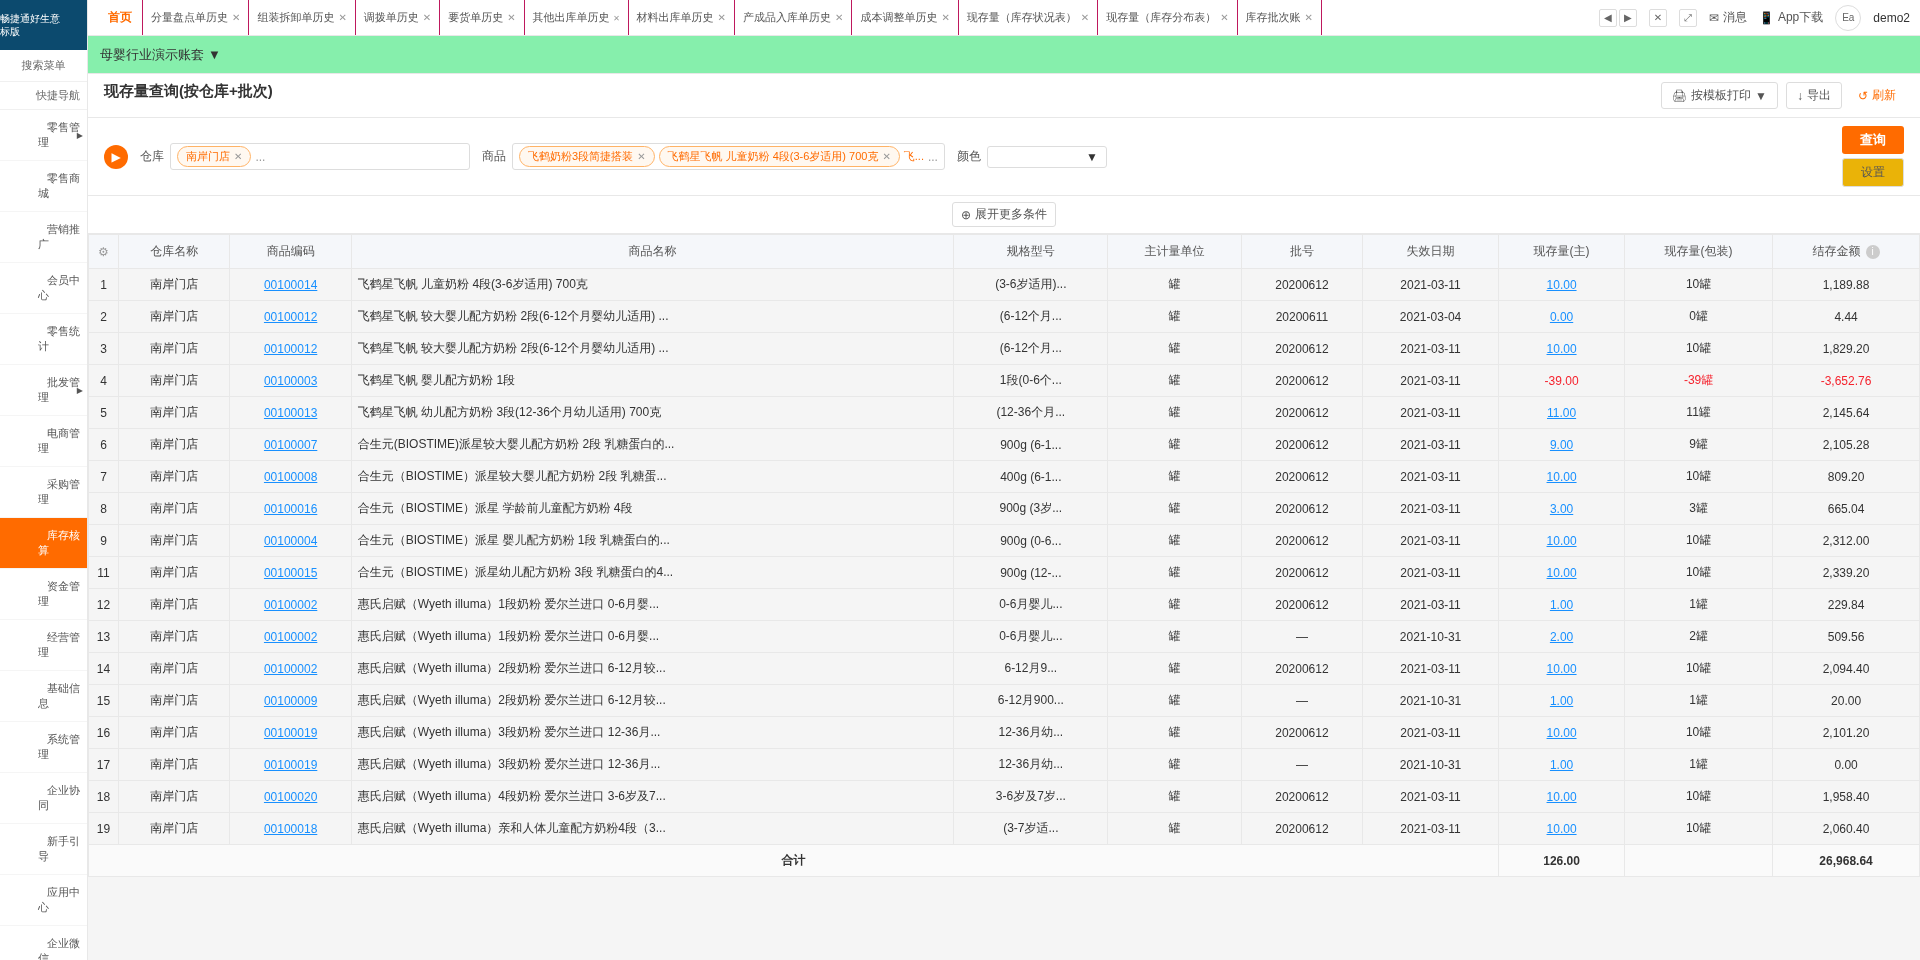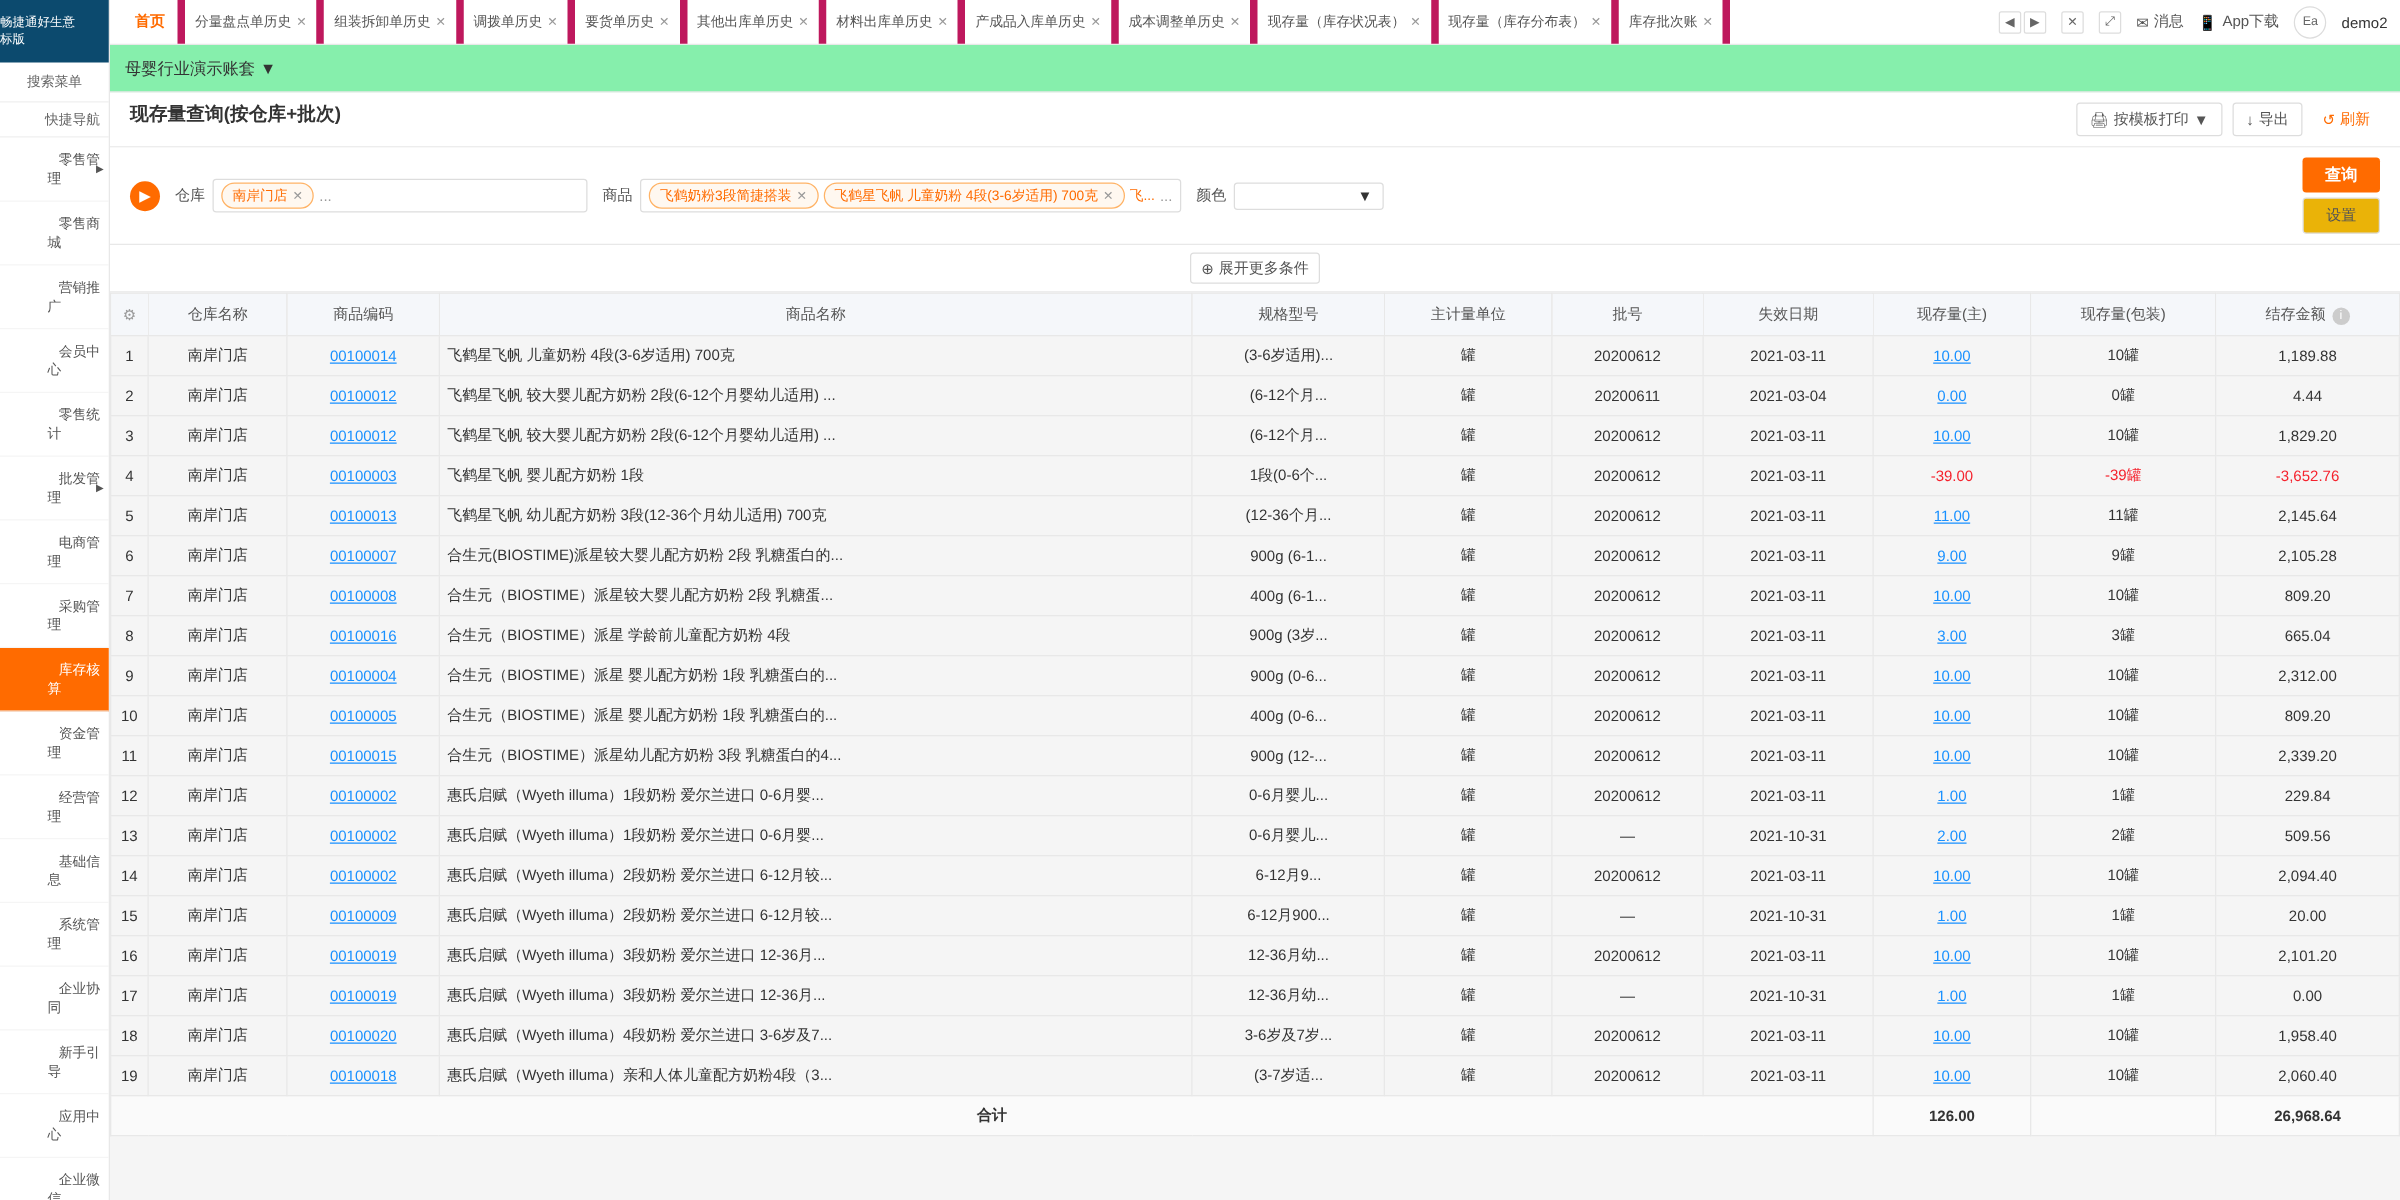--- a/index.html
+++ b/index.html
@@ -17,21 +17,21 @@
     .sidebar-item { width: 100%; padding: 10px 4px; text-align: center; cursor: pointer; font-size: 11px; color: #555; border-bottom: 1px solid #f5f5f5; position: relative; }
     .sidebar-item.active { background: #ff6b00; color: #fff; }
     .sidebar-item.has-arrow::after { content: "▶"; font-size: 8px; position: absolute; right: 4px; top: 50%; transform: translateY(-50%); }
     .sidebar-label { font-size: 11px; margin-left: 40px; }
 
     
     .main { flex: 1; display: flex; flex-direction: column; overflow: hidden; }
 
     
     .topbar { height: 36px; background: #fff; border-bottom: 1px solid #e8e8e8; display: flex; align-items: center; padding: 0 10px; gap: 0; overflow: hidden; position: relative; }
-    .topbar-item { padding: 0 10px; height: 36px; display: flex; align-items: center; font-size: 12px; color: #555; cursor: pointer; white-space: nowrap; border-right: 6px solid #be185d; position: relative; }
+    .topbar-item { padding: 0 10px; height: 36px; display: flex; align-items: center; font-size: 12px; color: #555; cursor: pointer; white-space: nowrap; border-right: 1px solid #be185d; position: relative; }
     .topbar-item .close-btn { margin-left: 4px; color: #999; font-size: 10px; cursor: pointer; }
     .topbar-home { color: #ff6b00; font-weight: bold; }
     .topbar-right { margin-left: auto; display: flex; align-items: center; gap: 12px; flex-shrink: 0; }
     .topbar-right-item { display: flex; align-items: center; gap: 4px; color: #555; cursor: pointer; font-size: 12px; }
     .topbar-arrows { display: flex; gap: 2px; }
     .topbar-arrow { width: 18px; height: 18px; border: 1px solid #ddd; border-radius: 2px; display: flex; align-items: center; justify-content: center; cursor: pointer; font-size: 10px; color: #666; }
     .topbar-close-x { width: 18px; height: 18px; border: 1px solid #ddd; border-radius: 2px; display: flex; align-items: center; justify-content: center; cursor: pointer; font-size: 10px; color: #666; }
     .topbar-expand { width: 18px; height: 18px; border: 1px solid #ddd; border-radius: 2px; display: flex; align-items: center; justify-content: center; cursor: pointer; font-size: 10px; color: #666; }
     .demo-badge { background: #fff; border: 1px solid #ddd; border-radius: 50%; width: 26px; height: 26px; display: flex; align-items: center; justify-content: center; font-size: 10px; color: #666; }
     .demo-label { color: #333; font-size: 12px; }
@@ -140,21 +140,21 @@
           <span class="close-btn">✕</span>
         </div>
         <div class="topbar-item" style="font-size: 11px; padding: 0px 8px;">
           <span>调拨单历史</span>
           <span class="close-btn">✕</span>
         </div>
         <div class="topbar-item" style="font-size: 11px; padding: 0px 8px;">
           <span>要货单历史</span>
           <span class="close-btn">✕</span>
         </div>
-        <div class="topbar-item" style="font-size: 11px; padding: 0px 8px;">
+        <div class="topbar-item" style="font-size: 11px; padding: 0px 8px; font-family: Liberation Mono, monospace;">
           <span>其他出库单历史</span>
           <span class="close-btn">✕</span>
         </div>
         <div class="topbar-item" style="font-size: 11px; padding: 0px 8px;">
           <span>材料出库单历史</span>
           <span class="close-btn">✕</span>
         </div>
         <div class="topbar-item" style="font-size: 11px; padding: 0px 8px;">
           <span>产成品入库单历史</span>
           <span class="close-btn">✕</span>
@@ -412,33 +412,20 @@
               <td class="text-left">合生元（BIOSTIME）派星 婴儿配方奶粉 1段 乳糖蛋白的...</td>
               <td>900g (0-6...</td>
               <td>罐</td>
               <td>20200612</td>
               <td>2021-03-11</td>
               <td class=" td-link">10.00</td>
               <td>10罐</td>
               <td>2,312.00</td>
             </tr>
             <tr>
-              <td>10</td>
-              <td>南岸门店</td>
-              <td class=" td-link">00100005</td>
-              <td class="text-left">合生元（BIOSTIME）派星 婴儿配方奶粉 1段 乳糖蛋白的...</td>
-              <td>400g (0-6...</td>
-              <td>罐</td>
-              <td>20200612</td>
-              <td>2021-03-11</td>
-              <td class=" td-link">10.00</td>
-              <td>10罐</td>
-              <td>809.20</td>
-            </tr>
-            <tr>
               <td>11</td>
               <td>南岸门店</td>
               <td class=" td-link">00100015</td>
               <td class="text-left">合生元（BIOSTIME）派星幼儿配方奶粉 3段 乳糖蛋白的4...</td>
               <td>900g (12-...</td>
               <td>罐</td>
               <td>20200612</td>
               <td>2021-03-11</td>
               <td class=" td-link">10.00</td>
               <td>10罐</td>

